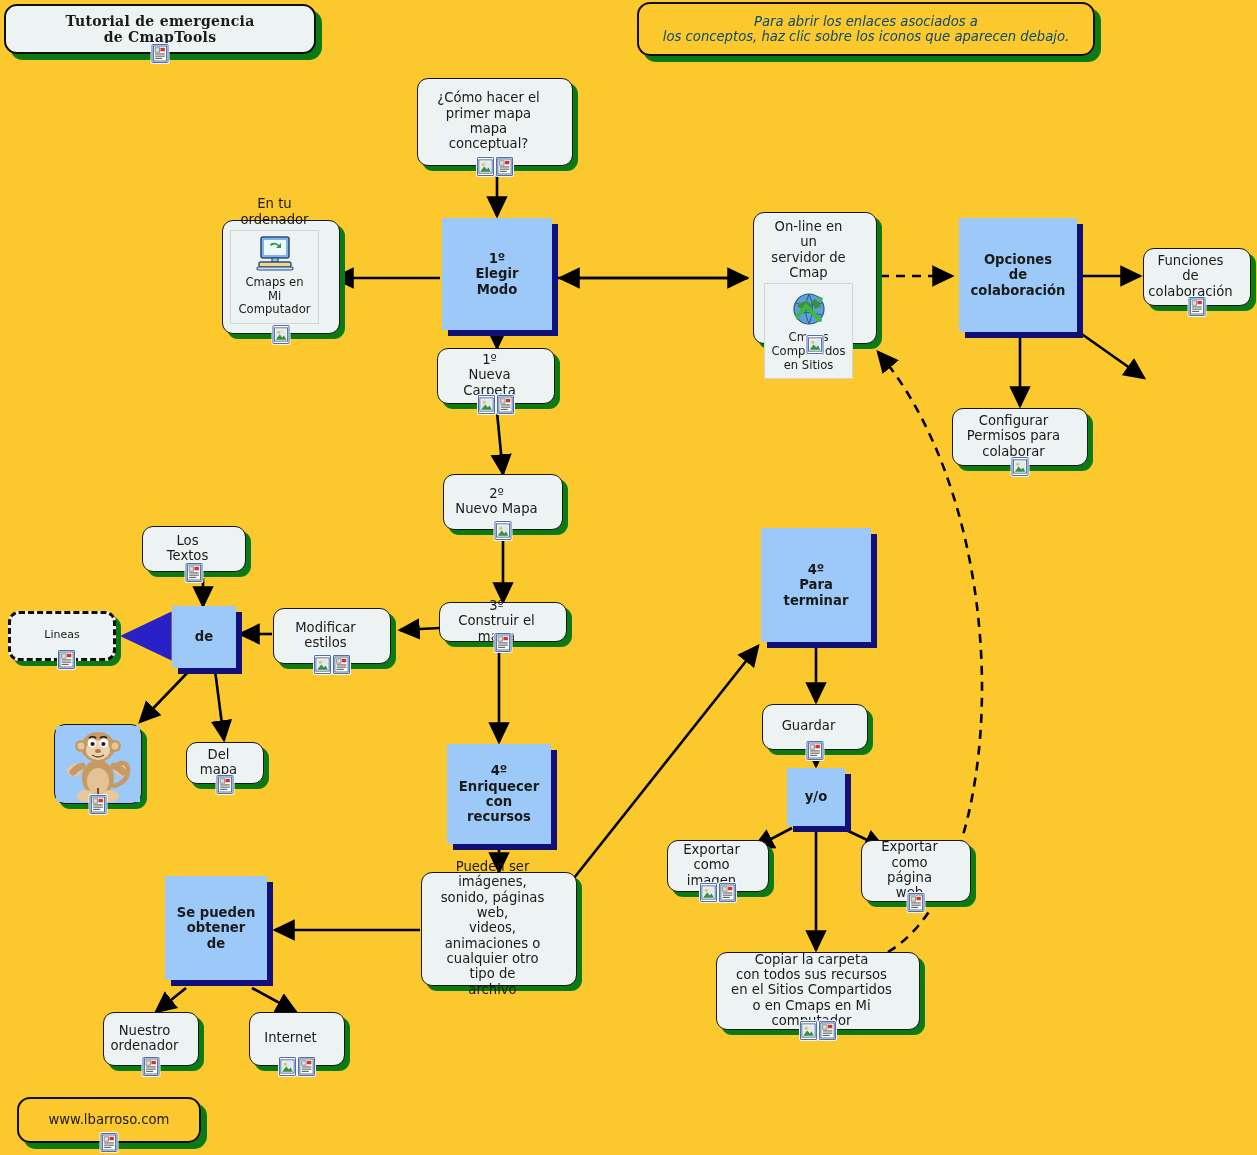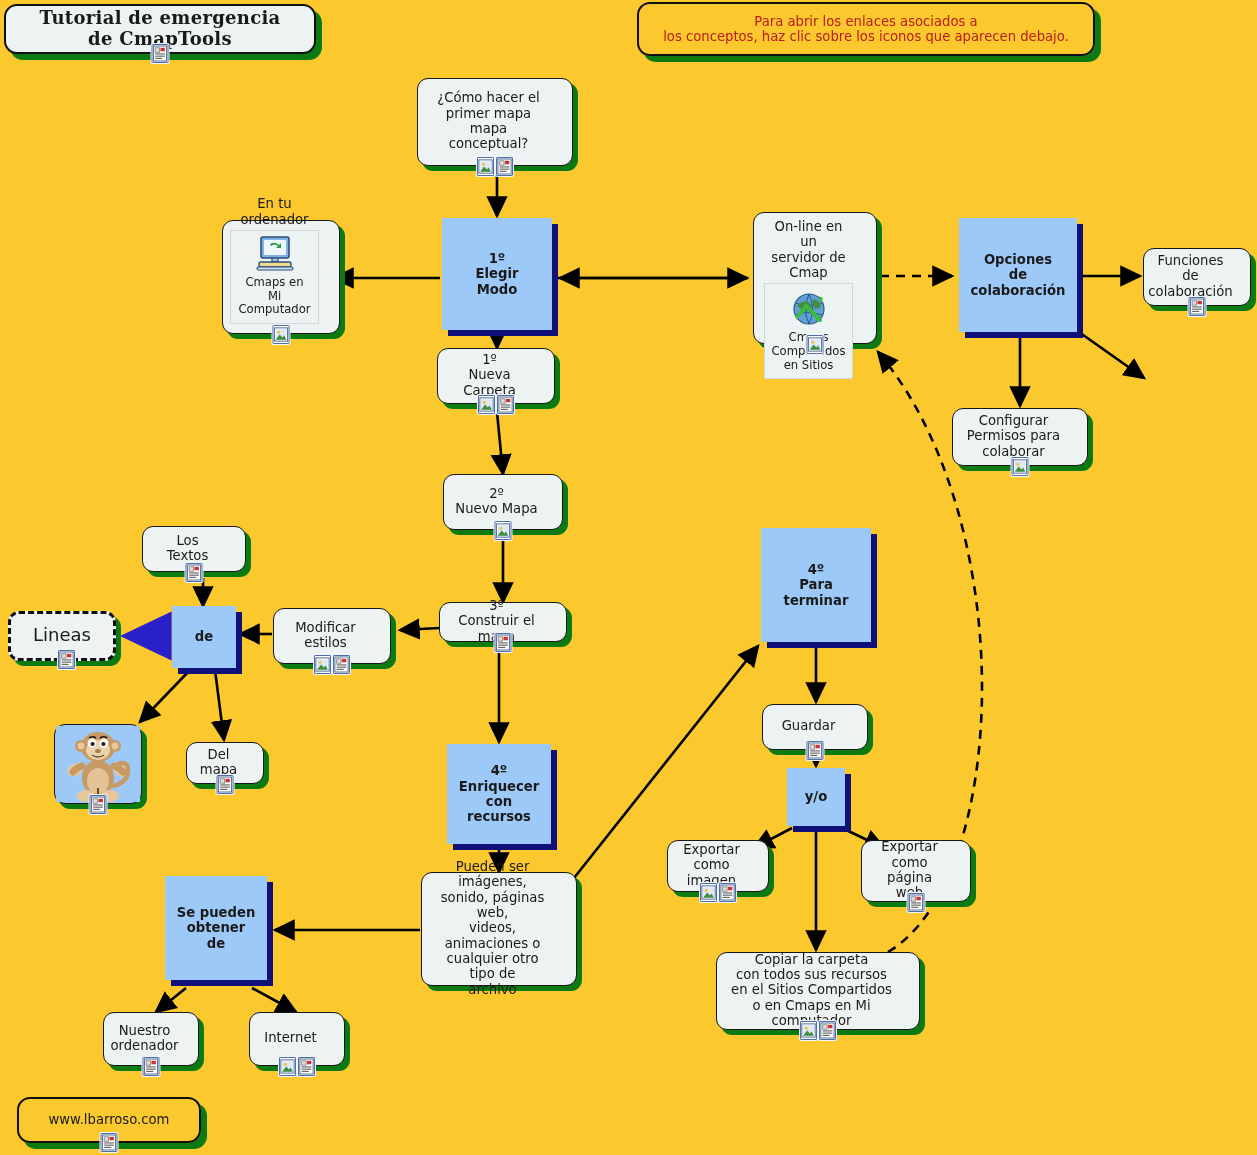--- a/index.html
+++ b/index.html
@@ -52,43 +52,43 @@
   }
   
   .ghost{
     background:transparent;
     border:2px solid #0f0f12;
     border-radius:13px;
     box-shadow:6px 6px 0 0 #0a7a11;
     font-size:13.2px;
     padding:8px 12px;
   }
-  .ghost.muted .lbl{color:#b91c1c;}
+  .ghost.muted .lbl{color:#0c4a6e;font-style:italic;}
   
   .dashed{
     background:#EDF2F2;
     border:3px dashed #0f0f12;
     border-radius:11px;
     box-shadow:5px 5px 0 0 #0a7a11;
-    font-size:18px;
+    font-size:11px;
     padding:7px 11px 9px 11px;
   }
   
   .picnode{
     background:#9CC9F7;
     border:1.6px solid #17171c;
     border-radius:11px;
     box-shadow:5px 5px 0 0 #0a7a11;
     padding:4px;
   }
 
   .title-box .lbl{
     font-family:"DejaVu Serif", serif;
     font-weight:bold;
-    font-size:18px;
+    font-size:14px;
     letter-spacing:.3px;
   }
 
   
   .innerframe{
     border:1px solid #cfd6d6;
     background:#EDF2F2;
     padding:5px 7px 6px 7px;
     margin-top:3px;
     display:flex;flex-direction:column;align-items:center;

